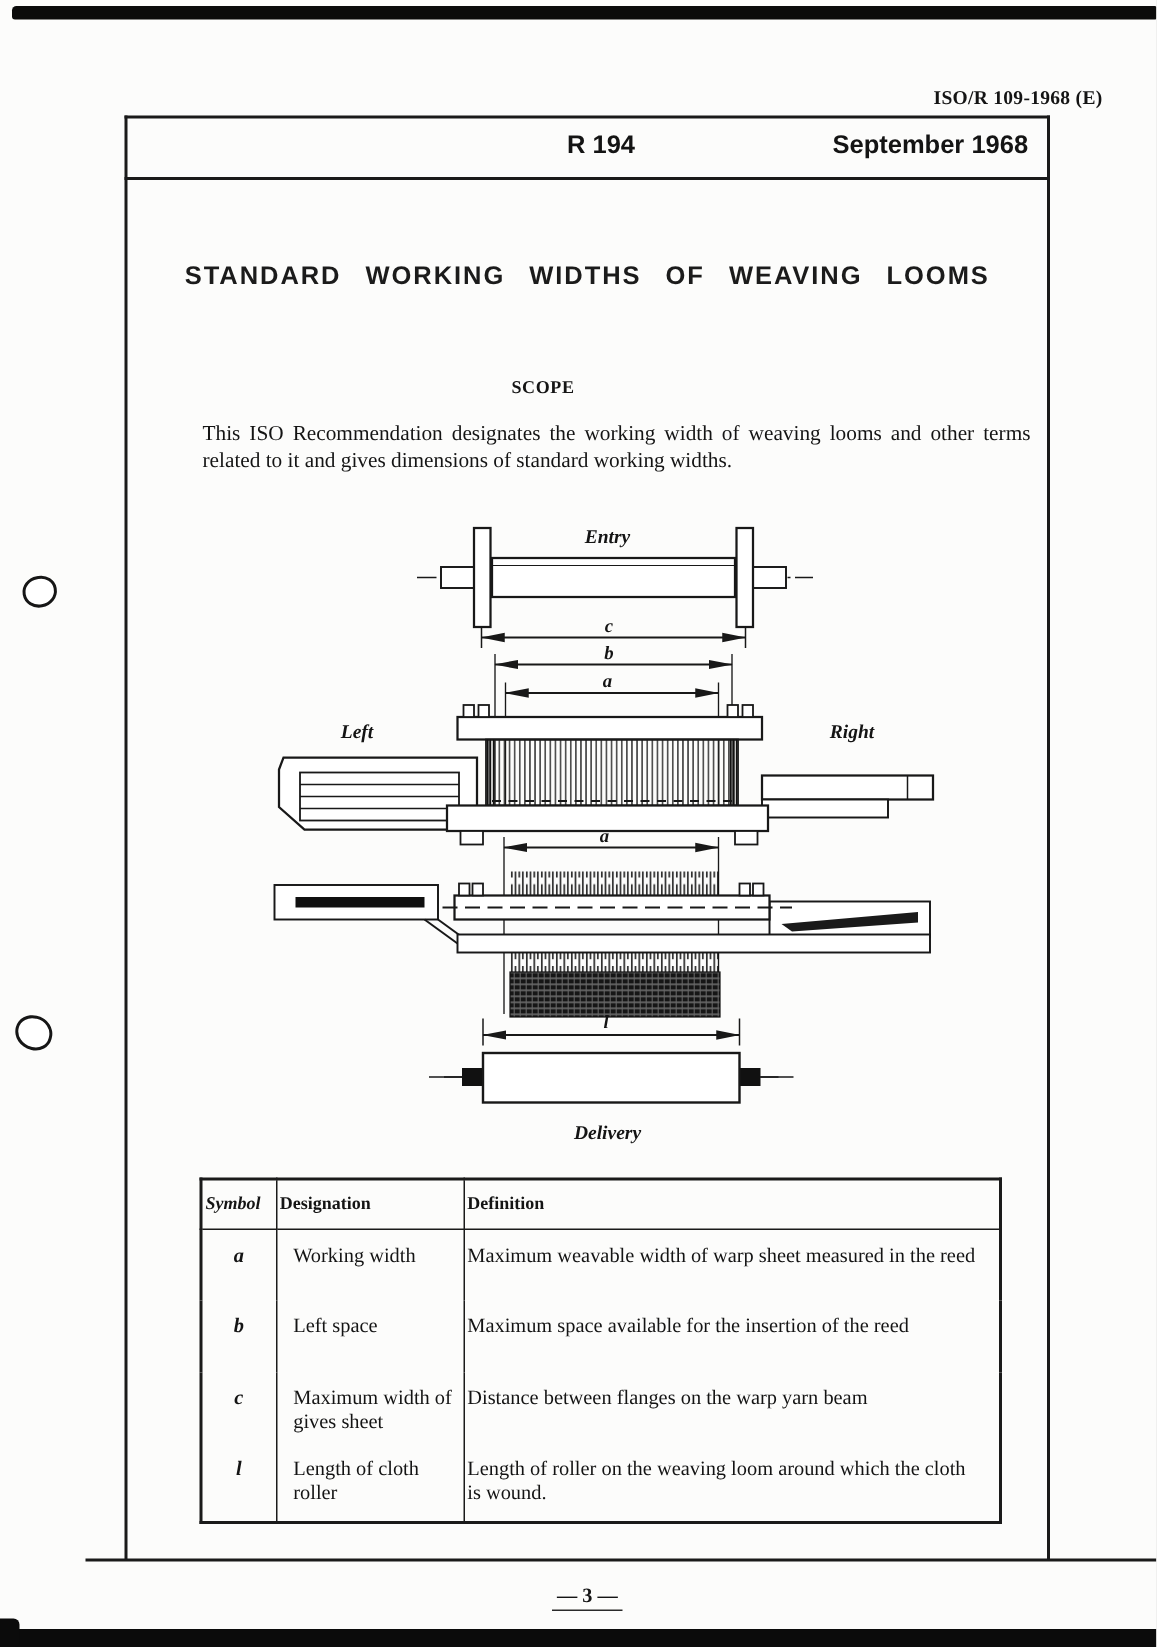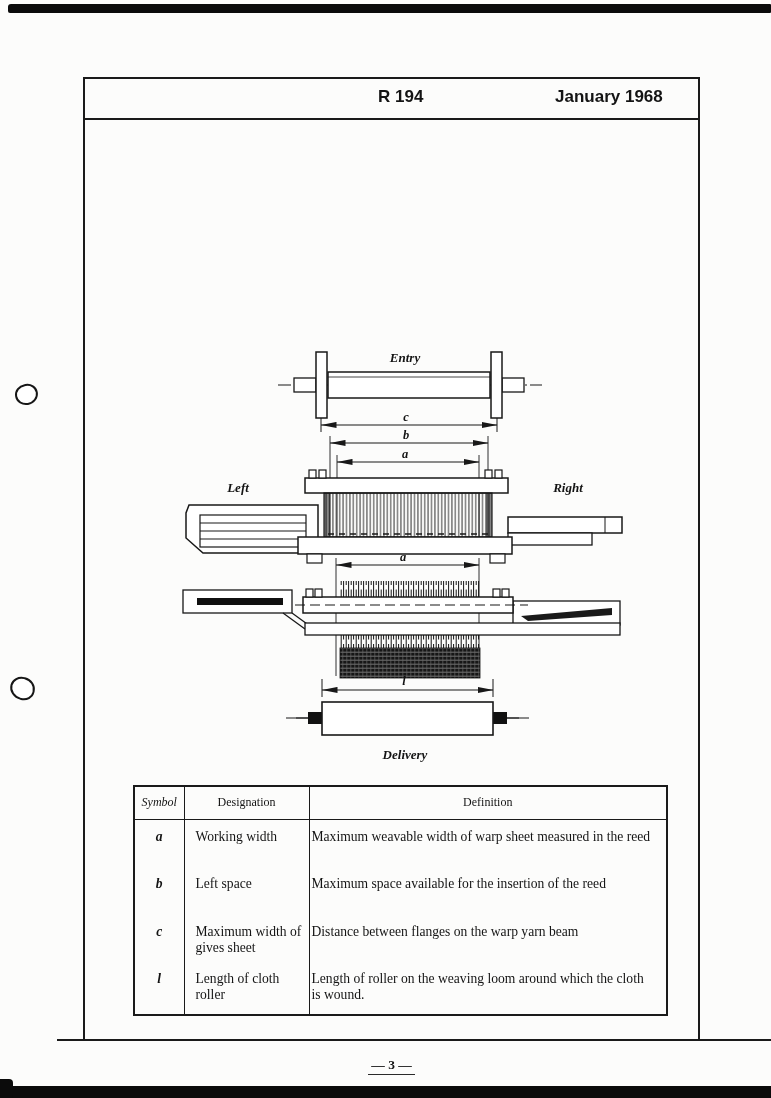--- a/index.html
+++ b/index.html
@@ -34,21 +34,21 @@
   .diagram{left:100px; top:345px;}
   .diagram .ln{stroke:#181818; fill:none;}
   .diagram .fw{fill:#fff; stroke:#181818;}
   .diagram text{fill:#141414; font-family:"Liberation Serif", serif; font-style:italic; text-anchor:middle;}
   .dlab{font-size:13px; font-weight:700;}
   .dsym{font-size:12.5px; font-weight:700;}
   
   .spec-table{left:133px; top:785px;}
   table.spec{border-collapse:collapse; table-layout:fixed; width:533px;
     border:2px solid #1a1a1a; font-size:13.6px; line-height:16.8px;}
-  table.spec th{font-size:12px; font-weight:400; height:26px; text-align:center;
+  table.spec th{font-size:12px; font-weight:700; height:26px; text-align:left;
     border-bottom:1.6px solid #1a1a1a; padding:2px 2px 4px;}
   table.spec td{vertical-align:top; padding-top:9px;}
   .col-sym{width:50px;}
   .col-des{width:125px;}
   .col-def{width:358px;}
   td.c-sym, th.c-sym{border-right:1.3px solid #1a1a1a; text-align:center; font-style:italic; font-weight:700;}
   td.c-des, th.c-des{border-right:1.3px solid #1a1a1a;}
   td.c-des{padding-left:11px; padding-right:6px;}
   td.c-def{padding-left:2px; padding-right:10px;}
   tr.r-a{height:47px;} tr.r-b{height:48px;} tr.r-c{height:47px;} tr.r-l{height:53px;}
@@ -59,30 +59,34 @@
 <body>
 
 <div class="page">
 
   <div class="abs bar-top"></div>
   <div class="abs bar-bottom"></div>
   <div class="abs blob"></div>
   <div class="abs hole hole1"></div>
   <div class="abs hole hole2"></div>
 
+  <div class="abs doc-ref">ISO/R 109-1968 (E)</div>
 
   <div class="abs frame"></div>
   <div class="abs bottom-line"></div>
 
   <div class="abs masthead">
     <span class="mast-text mast-num">R 194</span>
-    <span class="mast-text mast-date">January 1968</span>
+    <span class="mast-text mast-date">September 1968</span>
   </div>
 
-
+  <div class="abs title">STANDARD WORKING WIDTHS OF WEAVING LOOMS</div>
+
+  <div class="abs scope-h">SCOPE</div>
+  <div class="abs scope-p">This ISO Recommendation designates the working width of weaving looms and other terms related to it and gives dimensions of standard working widths.</div>
 
   <svg class="abs diagram" width="560" height="420" viewBox="0 0 560 420">
     <defs>
       <marker id="arr" viewBox="0 0 16 7" refX="15.5" refY="3.5" markerWidth="16" markerHeight="7" markerUnits="userSpaceOnUse" orient="auto-start-reverse">
         <path d="M16 3.5 L0 0.4 L0 6.6 Z" fill="#181818"></path>
       </marker>
       <pattern id="pReed" patternUnits="userSpaceOnUse" width="3.4" height="44">
         <line x1="1.7" y1="0" x2="1.7" y2="44" stroke="#222" stroke-width="0.9"></line>
       </pattern>
       <pattern id="pReedD" patternUnits="userSpaceOnUse" width="2" height="44">

